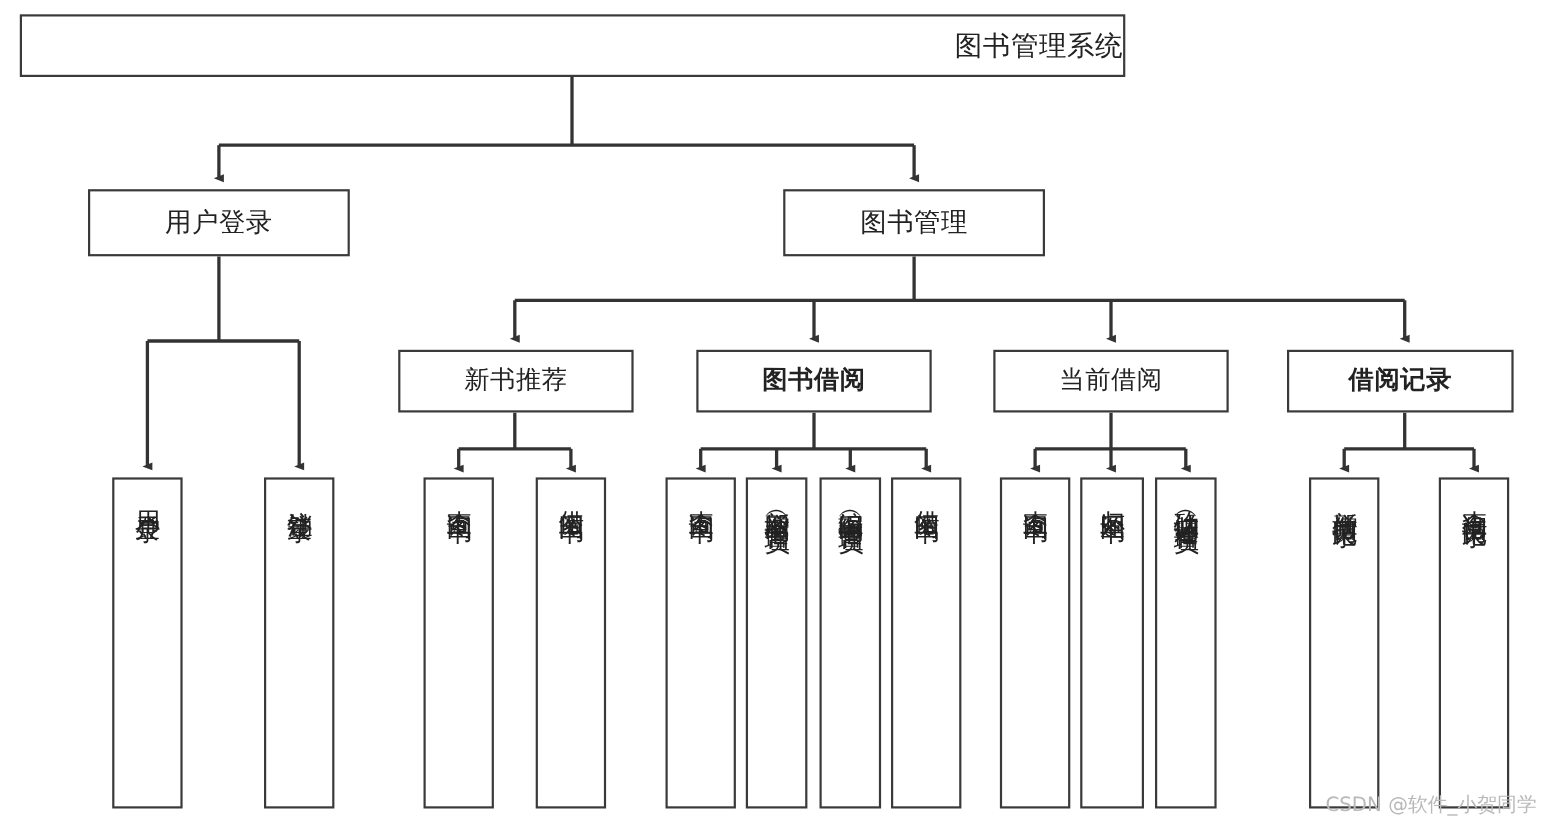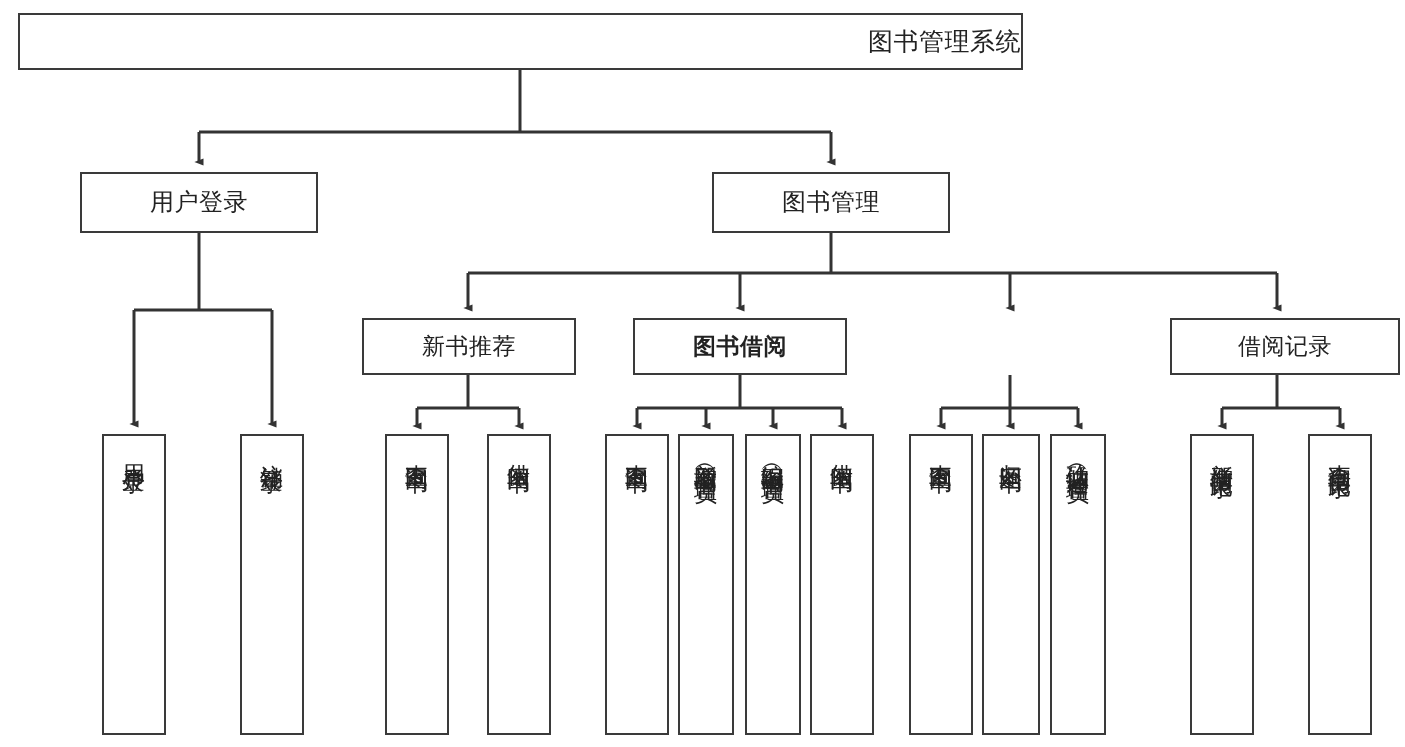--- a/index.html
+++ b/index.html
@@ -137,21 +137,24 @@
   <div class="node horiz lvl3" style="left:362px; top:318px; width:214px; height:57px;">
     <span class="lbl">新书推荐</span>
   </div>
 
   <div class="node horiz lvl2" style="left:712px; top:172px; width:238px; height:61px;">
     <span class="lbl">图书管理</span>
   </div>
   <div class="node horiz lvl3" style="left:633px; top:318px; width:214px; height:57px;font-weight:bold;">
     <span class="lbl">图书借阅</span>
   </div>
-  <div class="node horiz lvl3" style="left:1170px; top:318px; width:230px; height:57px;">
+  <div class="node horiz lvl3" style="left:903px; top:318px; width:214px; height:57px;">
+    <span class="lbl">当前借阅</span>
+  </div>
+  <div class="node horiz lvl3" style="left:1170px; top:318px; width:206px; height:57px;font-weight:bold;">
     <span class="lbl">借阅记录</span>
   </div>
 
   <div class="node vert leaf" style="left:102px; top:434px; width:64px; height:301px;">
     <span class="lbl">用户登录</span>
   </div>
   <div class="node vert leaf" style="left:240px; top:434px; width:64px; height:301px;">
     <span class="lbl">注销登录</span>
   </div>
 
@@ -185,14 +188,15 @@
     <span class="lbl">确认归还（管理员）</span>
   </div>
 
   <div class="node vert leaf" style="left:1190px; top:434px; width:64px; height:301px;">
     <span class="lbl">新增借阅记录</span>
   </div>
   <div class="node vert leaf" style="left:1308px; top:434px; width:64px; height:301px;">
     <span class="lbl">查询借阅记录</span>
   </div>
 
+  <div id="watermark">CSDN @软件_小贺同学</div>
 
 </div>
 
 </body></html>

